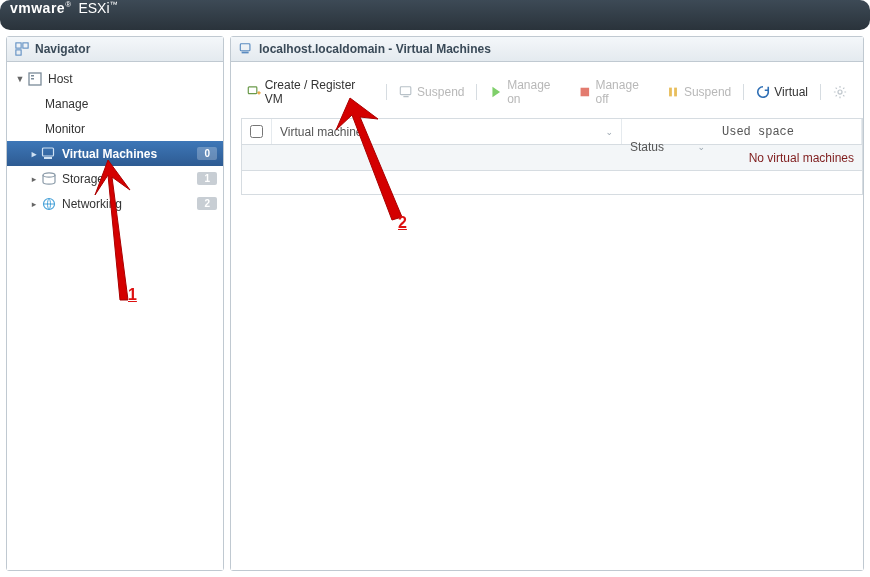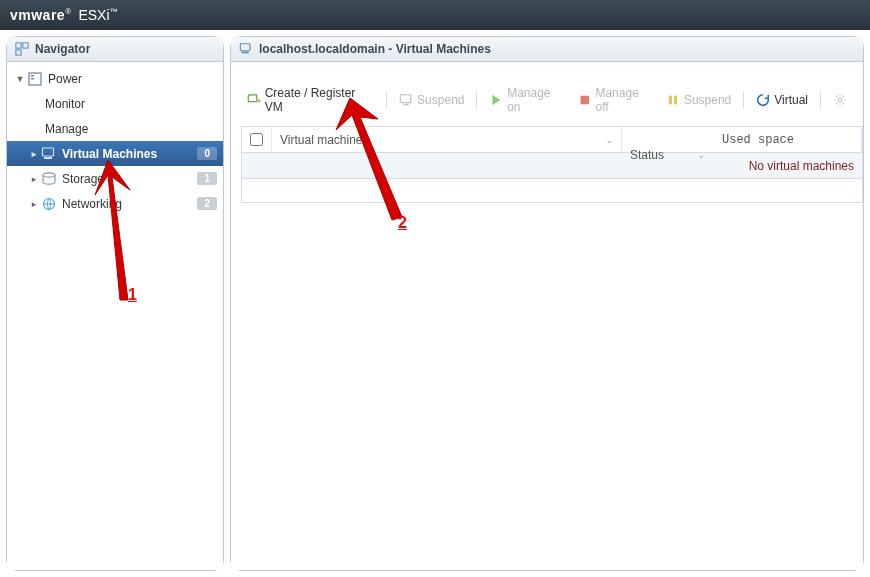--- a/index.html
+++ b/index.html
@@ -10,45 +10,45 @@
     background: #fff;
     color: #333;
     width: 870px;
     height: 577px;
     overflow: hidden;
   }
   .topbar {
     background: linear-gradient(#3d4a56, #2a333b);
     height: 30px;
     display: flex;
-    align-items: center;
     padding: 0 10px;
     color: #fff;
+    border-radius: 10px;
   }
   .brand-vmware { font-weight: bold; font-size: 14px; letter-spacing: 0.5px; }
   .brand-r { font-size: 8px; vertical-align: top; }
   .brand-esxi { font-size: 14px; font-weight: 300; margin-left: 4px; }
   .brand-tm { font-size: 8px; vertical-align: top; }
 
   .main {
     display: flex;
     height: calc(577px - 30px);
     padding: 6px;
     gap: 6px;
     background: #fff;
   }
   .panel {
     border: 1px solid #c0c9d1;
-    border-radius: 11px;
+    border-radius: 3px;
     background: #fbfcfd;
     display: flex;
     flex-direction: column;
   }
   .nav-panel { width: 218px; }
-  .content-panel { flex: 1; min-width: 0; gap: 8px; }
+  .content-panel { flex: 1; min-width: 0; }
   .panel-header {
     background: linear-gradient(#f4f7fa, #e4eaef);
     border-bottom: 1px solid #c0c9d1;
     padding: 5px 8px;
     font-weight: bold;
     display: flex;
     align-items: center;
     gap: 6px;
     color: #3a4a58;
   }
@@ -189,27 +189,27 @@
       <span>Navigator</span>
     </div>
     <div class="tree">
       <div class="tree-row indent-1">
         <span class="twisty">▼</span>
         <svg class="icon" viewBox="0 0 16 16">
             <rect x="2" y="2" width="12" height="12" fill="none" stroke="#7a8a98" stroke-width="1.3"></rect>
             <rect x="4" y="4" width="3" height="1.5" fill="#7a8a98"></rect>
             <rect x="4" y="7" width="3" height="1.5" fill="#7a8a98"></rect>
           </svg>
-        <span class="label">Power</span>
+        <span class="label">Host</span>
+      </div>
+      <div class="tree-row indent-2">
+        <span class="label">Manage</span>
       </div>
       <div class="tree-row indent-2">
         <span class="label">Monitor</span>
-      </div>
-      <div class="tree-row indent-2">
-        <span class="label">Manage</span>
       </div>
 
       <div class="tree-row indent-1b selected">
         <span class="twisty" style="color:#cfe1f3">▸</span>
         <svg class="icon" viewBox="0 0 16 16">
             <rect x="1.5" y="2" width="11" height="8" rx="1" fill="none" stroke="#cfe1f3" stroke-width="1.2"></rect>
             <rect x="3" y="11" width="8" height="2" fill="#cfe1f3"></rect>
           </svg>
         <span class="label">Virtual Machines</span>
         <span class="count">0</span>

